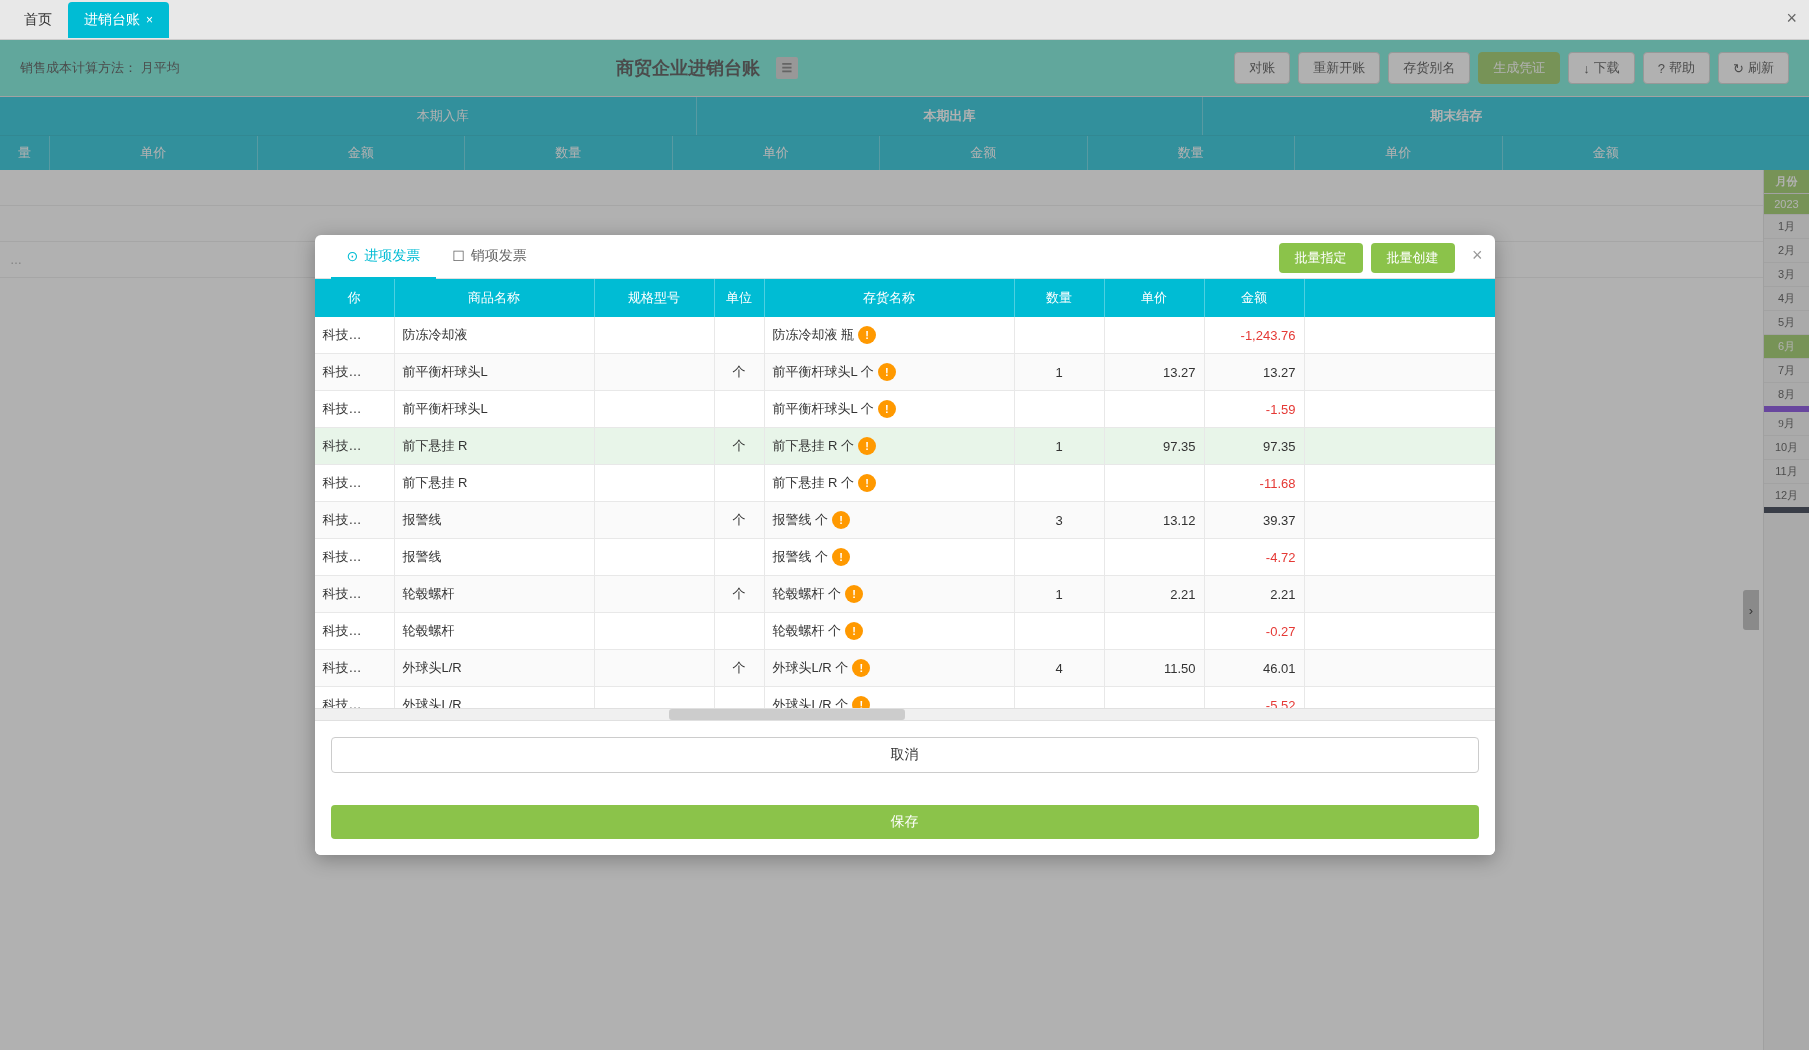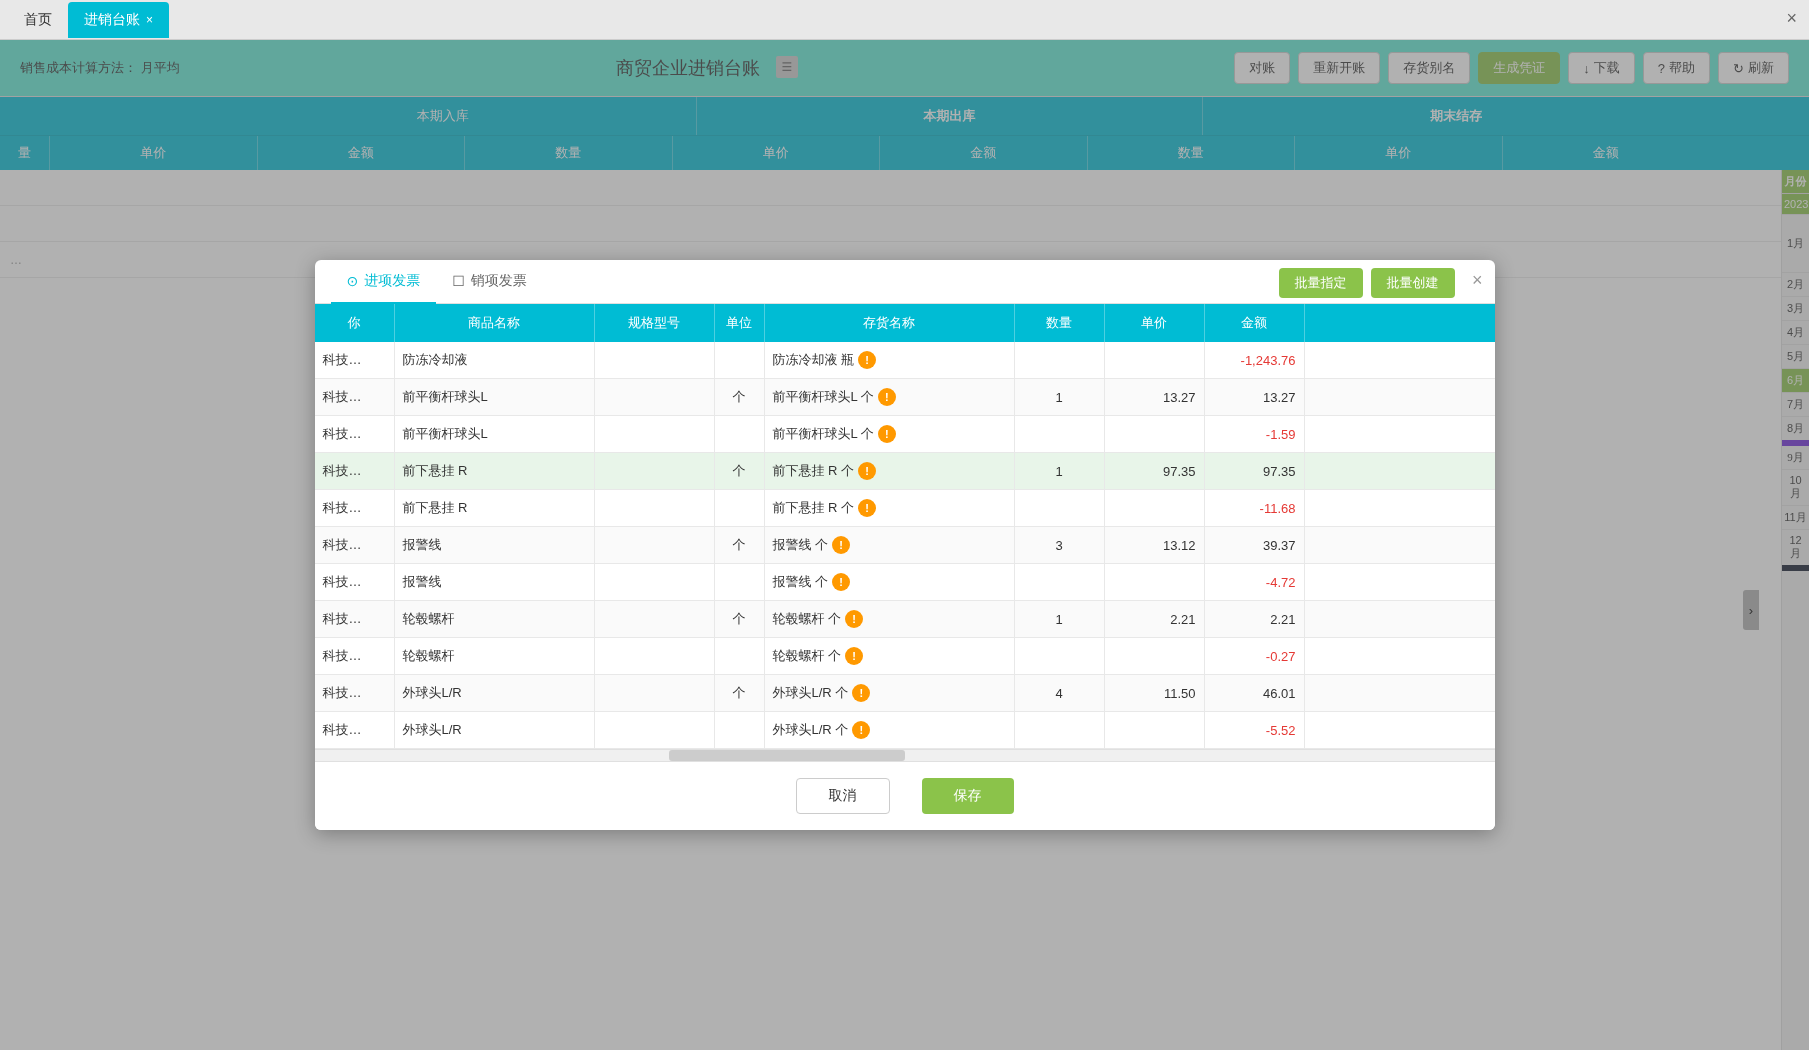--- a/index.html
+++ b/index.html
@@ -59,24 +59,24 @@
       align-items: center;
       justify-content: space-between;
       border-bottom: 1px solid #e0e0e0;
     }
     .cost-method {
       font-size: 13px;
       color: #333;
     }
     .page-title {
       font-size: 18px;
-      font-weight: normal;
+      font-weight: bold;
       color: #333;
       display: flex;
-      align-items: flex-start;
+      align-items: center;
       gap: 16px;
     }
     .page-title .doc-icon {
       width: 22px; height: 22px;
       background: #ccc;
       border-radius: 2px;
       display: inline-flex;
       align-items: center;
       justify-content: center;
       font-size: 12px;
@@ -224,20 +224,21 @@
     }
 
     
     .dialog-footer {
       padding: 16px;
       display: flex;
       justify-content: center;
       gap: 32px;
       border-top: 1px solid #e0e0e0;
       background: white;
+      flex-direction: column;
     }
     .btn-cancel {
       padding: 8px 32px;
       border: 1px solid #ccc;
       background: white;
       border-radius: 4px;
       cursor: pointer;
       font-size: 14px;
       color: #333;
     }
@@ -337,24 +338,24 @@
   </div>
 
   <div style="flex:1; background:white; position:relative; overflow:hidden;">
 
     <div style="height:36px; border-bottom:1px solid #e8e8e8; background:white;"></div>
     <div style="height:36px; border-bottom:1px solid #e8e8e8; background:white;"></div>
     <div style="height:36px; border-bottom:1px solid #e8e8e8; background:white; display:flex; align-items:center; padding:0 10px; font-size:12px; color:#999;">
       <span style="margin-right:auto;">…</span>
     </div>
 
-    <div style="position:absolute; right:0; top:0; width:28px; background:#f0f0f0; border-left:1px solid #ddd; height:100%; overflow:hidden;">
+    <div style="position:absolute; right:0; top:0; width:46px; background:#f0f0f0; border-left:1px solid #ddd; height:100%; overflow:hidden;">
       <div style="padding:4px 2px; text-align:center; font-size:11px; background:#8bc34a; color:white; font-weight:bold; border-bottom:1px solid #e0e0e0;">月份</div>
       <div style="padding:4px 2px; text-align:center; font-size:11px; background:#8bc34a; color:white; border-bottom:1px solid #e0e0e0;">2023</div>
-      <div style="padding:21px 2px; text-align:center; font-size:11px; border-bottom:1px solid #e0e0e0; color:#333; cursor:pointer;">1月</div>
+      <div style="padding:4px 2px; text-align:center; font-size:11px; border-bottom:1px solid #e0e0e0; color:#333; cursor:pointer;">1月</div>
       <div style="padding:4px 2px; text-align:center; font-size:11px; border-bottom:1px solid #e0e0e0; color:#333; cursor:pointer;">2月</div>
       <div style="padding:4px 2px; text-align:center; font-size:11px; border-bottom:1px solid #e0e0e0; color:#333; cursor:pointer;">3月</div>
       <div style="padding:4px 2px; text-align:center; font-size:11px; border-bottom:1px solid #e0e0e0; color:#333; cursor:pointer;">4月</div>
       <div style="padding:4px 2px; text-align:center; font-size:11px; border-bottom:1px solid #e0e0e0; color:#333; cursor:pointer;">5月</div>
       <div style="padding:4px 2px; text-align:center; font-size:11px; border-bottom:1px solid #e0e0e0; background:#8bc34a; color:white; cursor:pointer;">6月</div>
       <div style="padding:4px 2px; text-align:center; font-size:11px; border-bottom:1px solid #e0e0e0; color:#333; cursor:pointer;">7月</div>
       <div style="padding:4px 2px; text-align:center; font-size:11px; border-bottom:6px solid #6d28d9; color:#333; cursor:pointer;">8月</div>
       <div style="padding:4px 2px; text-align:center; font-size:11px; border-bottom:1px solid #e0e0e0; color:#333; cursor:pointer;font-family:Liberation Serif, serif;">9月</div>
       <div style="padding:4px 2px; text-align:center; font-size:11px; border-bottom:1px solid #e0e0e0; color:#333; cursor:pointer;">10月</div>
       <div style="padding:4px 2px; text-align:center; font-size:11px; border-bottom:1px solid #e0e0e0; color:#333; cursor:pointer;">11月</div>

